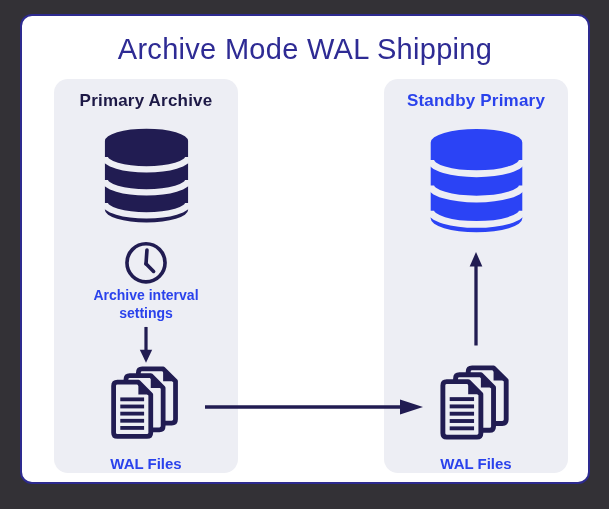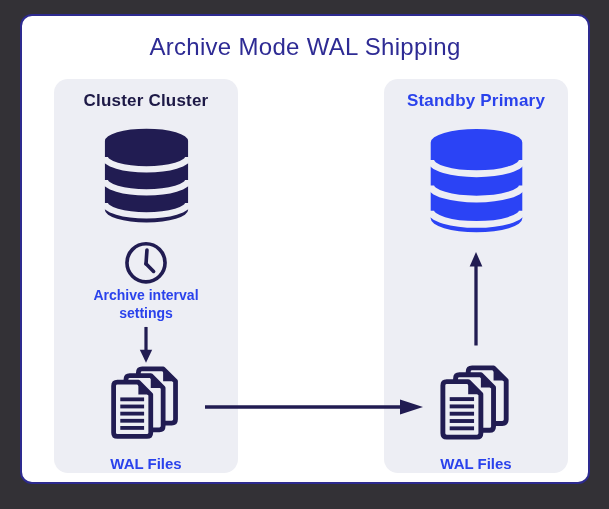--- a/index.html
+++ b/index.html
@@ -25,21 +25,21 @@
     left:20px; top:14px;
     width:570px; height:470px;
     background:var(--card-bg);
     border:2.5px solid var(--card-border);
     border-radius:12px;
   }
   .diagram-title{
     position:absolute;
     left:0; right:0; top:17px;
     text-align:center;
-    font-size:24px;
+    font-size:29px;
     letter-spacing:0.3px;
     color:var(--title-color);
   }
   .panel{
     position:absolute;
     top:63px;
     width:184px;
     height:394px;
     background:var(--panel-bg);
     border-radius:14px;
@@ -85,21 +85,21 @@
   svg{ display:block; }
 </style>
 </head>
 <body>
 
 <div class="card">
 
   <div class="diagram-title">Archive Mode WAL Shipping</div>
 
   <div class="panel left">
-    <div class="panel-title navy-t">Cluster Cluster</div>
+    <div class="panel-title navy-t">Primary Archive</div>
 
     <svg class="db-icon" width="97" height="104" viewBox="0 0 100 112">
       <path d="M3,17 A47,14 0 0 1 97,17 L97,95 A47,14 0 0 1 3,95 Z" fill="var(--navy)"></path>
       <path d="M3,35 A47,14 0 0 0 97,35" fill="none" stroke="var(--panel-bg)" stroke-width="7"></path>
       <path d="M3,61 A47,14 0 0 0 97,61" fill="none" stroke="var(--panel-bg)" stroke-width="7"></path>
       <path d="M3,87 A47,14 0 0 0 97,87" fill="none" stroke="var(--panel-bg)" stroke-width="7"></path>
     </svg>
 
     <svg class="clock-icon" width="48" height="48" viewBox="0 0 48 48">
       <circle cx="24" cy="24" r="20" fill="none" stroke="var(--navy)" stroke-width="3.8"></circle>

